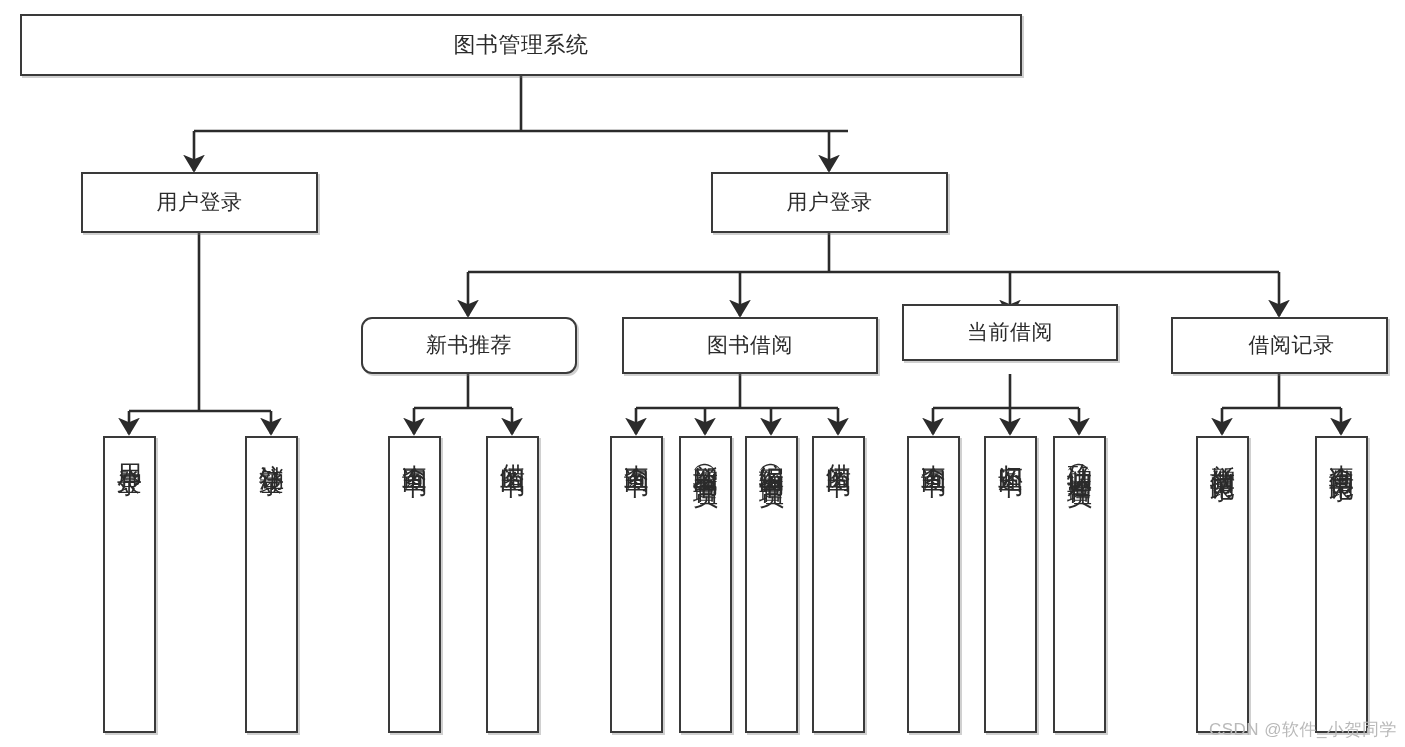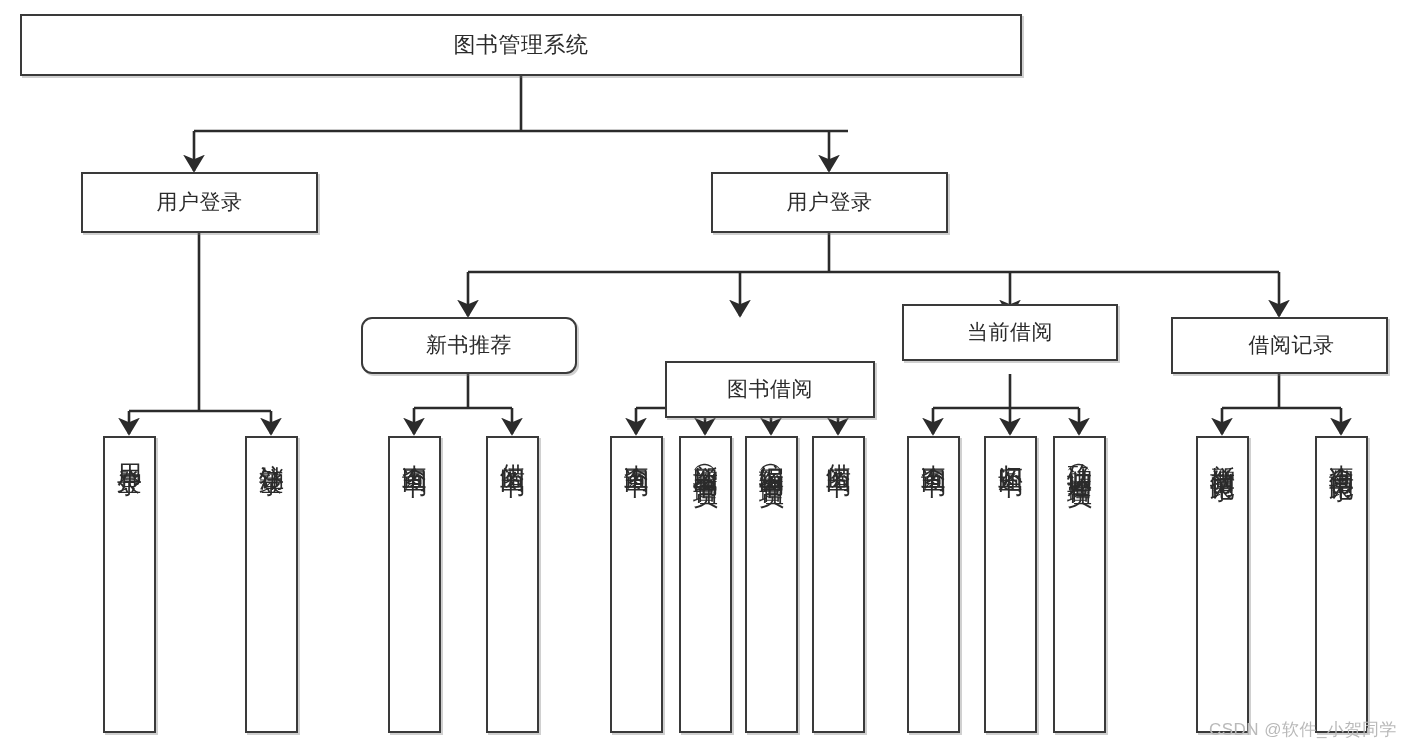--- a/index.html
+++ b/index.html
@@ -136,21 +136,21 @@
   </div>
 
   <div class="node horizontal" style="left:711px; top:172px; width:237px; height:61px;">
     <span class="label">用户登录</span>
   </div>
 
   <div class="node horizontal" style="left:361px; top:317px; width:216px; height:57px;border-radius:11px;">
     <span class="label">新书推荐</span>
   </div>
 
-  <div class="node horizontal" style="left:665px; top:317px; width:210px; height:57px;margin-top:44px;">
+  <div class="node horizontal" style="left:622px; top:317px; width:256px; height:57px;">
     <span class="label">图书借阅</span>
   </div>
 
   <div class="node horizontal" style="left:902px; top:304px; width:216px; height:57px;">
     <span class="label">当前借阅</span>
   </div>
 
   <div class="node horizontal" style="left:1171px; top:317px; width:217px; height:57px;padding-left:24px;">
     <span class="label">借阅记录</span>
   </div>

